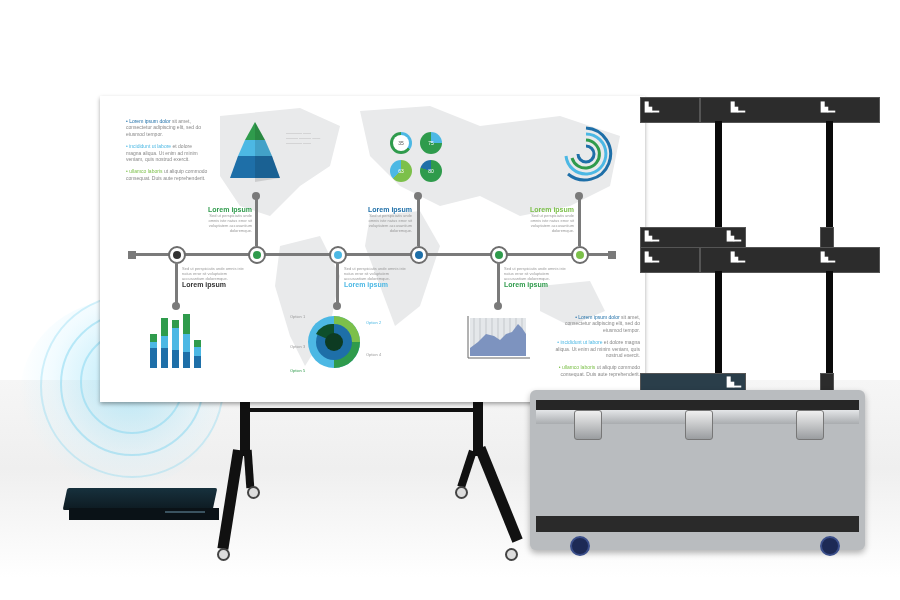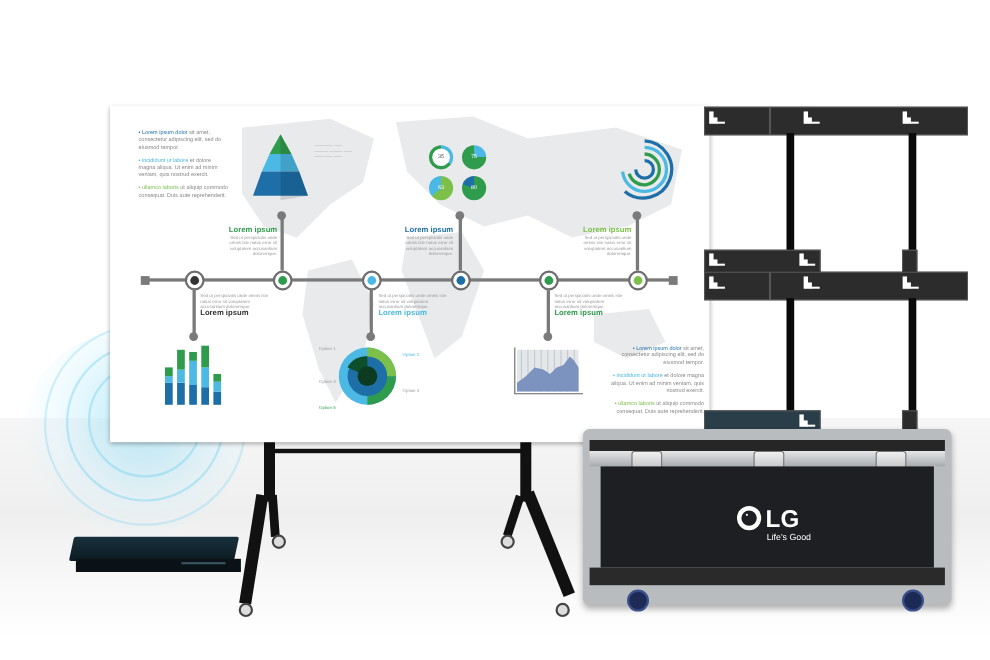--- a/index.html
+++ b/index.html
@@ -267,28 +267,20 @@
     </div>
   <div class="abs led" style="left:180px;top:276px;width:12px;height:20px;"></div>
 </div>
 
 <div class="abs case">
   <div class="abs case-top"></div>
   <div class="abs case-rail"></div>
   <div class="abs latch" style="left:44px;top:20px;"></div>
   <div class="abs latch" style="left:155px;top:20px;"></div>
   <div class="abs latch" style="left:266px;top:20px;"></div>
-  <div class="abs case-body">
-    <div class="abs lg-logo" style="left:124px;top:36px;">
-      <div class="abs" style="left:4px;top:4px;width:14px;height:14px;border-radius:50%;background:#1d1f22;"></div>
-      <div class="abs" style="left:8px;top:7px;width:2px;height:2px;border-radius:50%;background:#fff;"></div>
-    </div>
-    <div class="abs lg-text" style="left:150px;top:35px;">LG</div>
-    <div class="abs lg-sub" style="left:151px;top:60px;">Life's Good</div>
-  </div>
   <div class="abs case-bottom"></div>
   <div class="abs wheel" style="left:40px;top:146px;"></div>
   <div class="abs wheel" style="left:290px;top:146px;"></div>
 </div>
 
 <div class="abs device">
   <div class="abs" style="left:0;top:10px;width:150px;height:22px;background:linear-gradient(#17313d,#0d1a21);transform:skewX(-12deg);border-radius:2px;"></div>
   <div class="abs" style="left:4px;top:30px;width:150px;height:12px;background:#0a1217;"></div>
   <div class="abs" style="left:100px;top:33px;width:40px;height:2px;background:#3a5360;"></div>
 </div>

